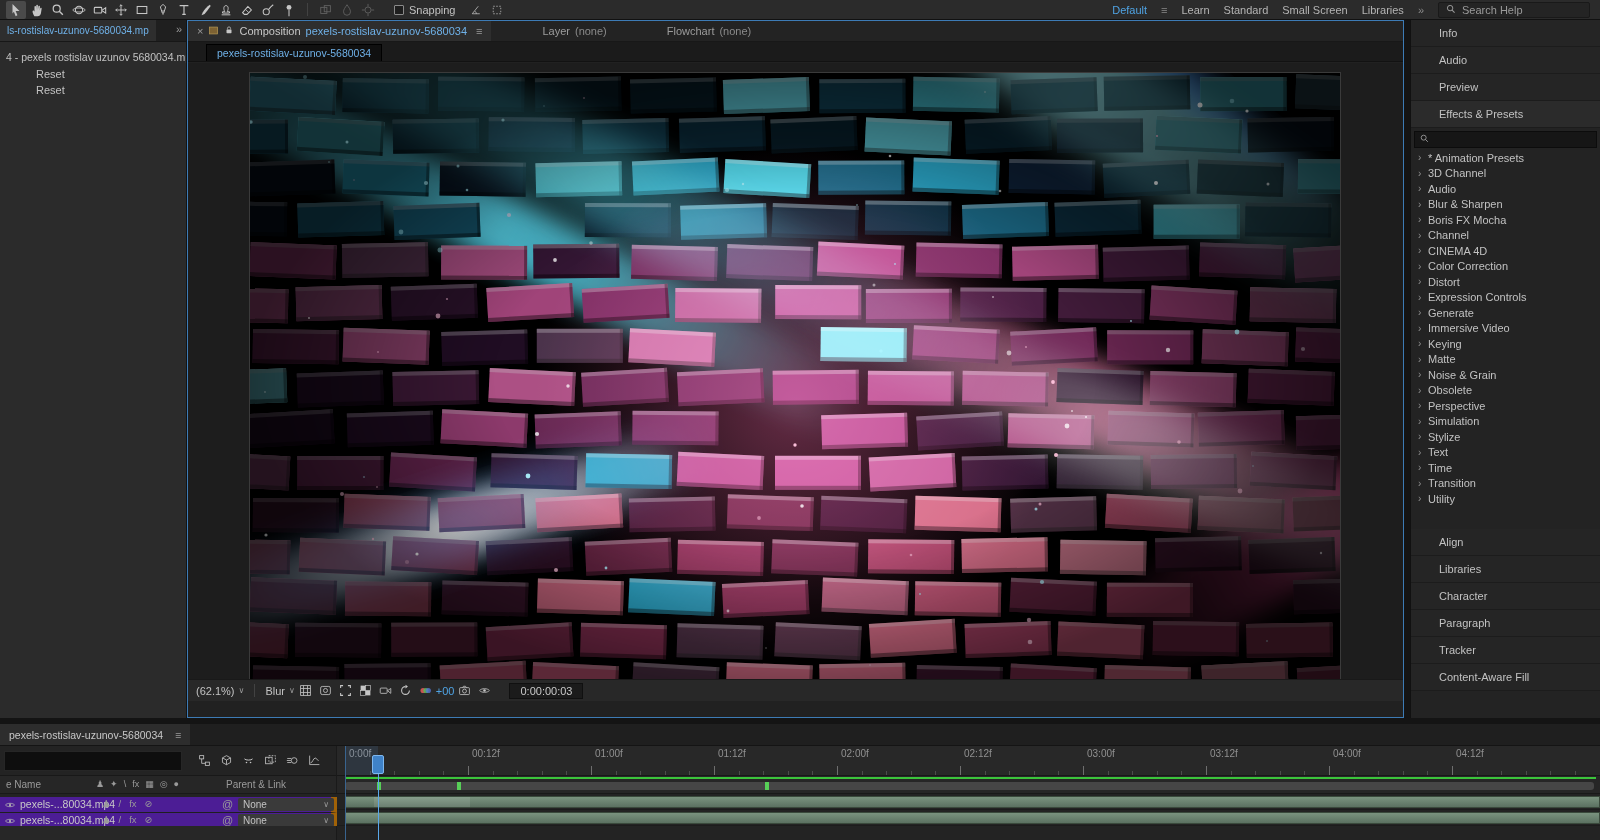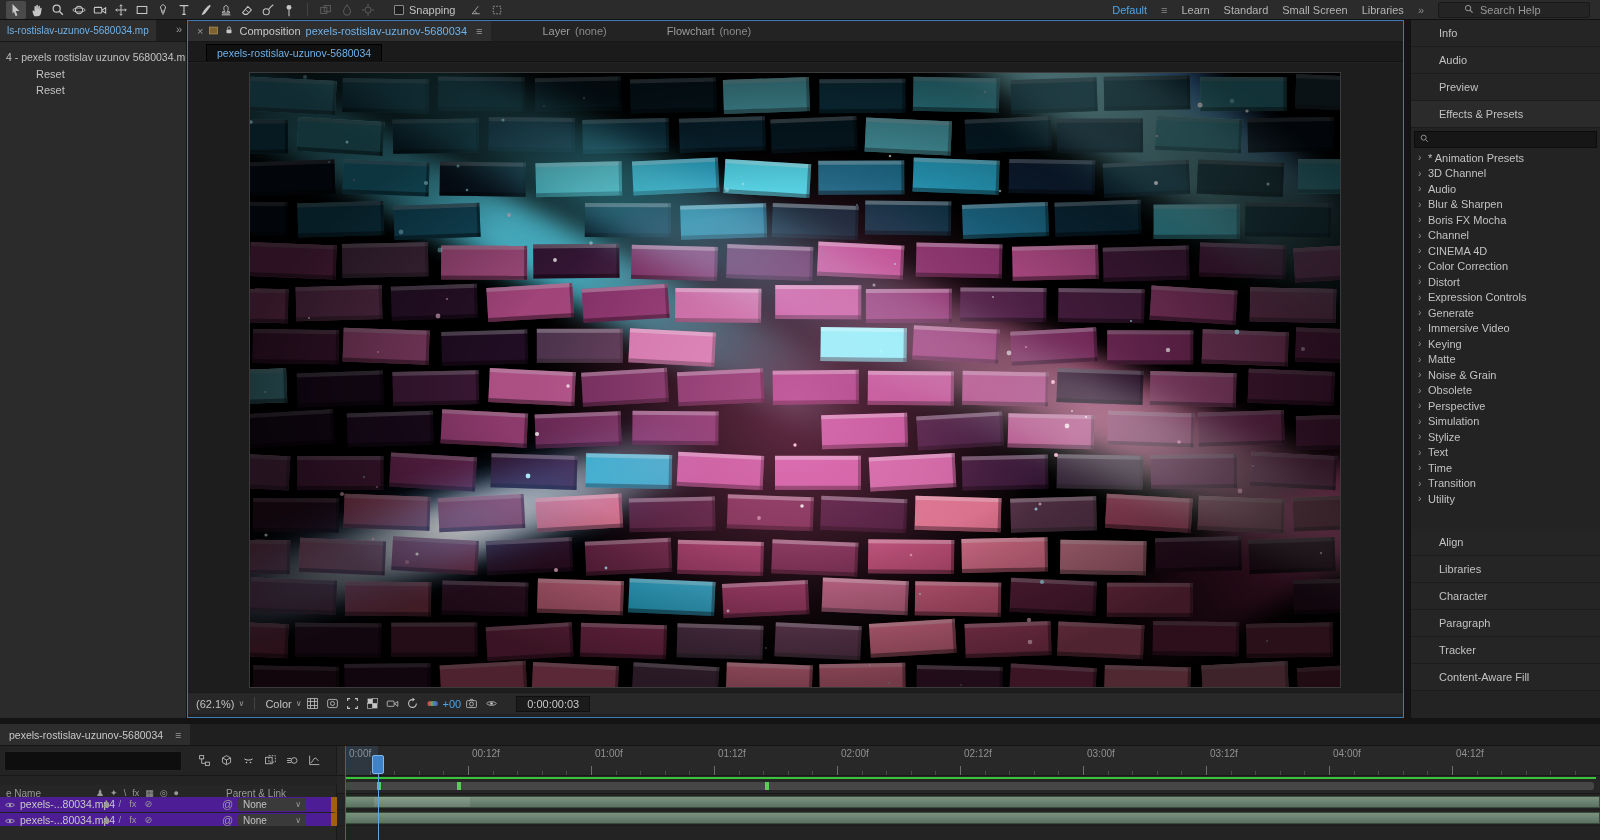--- a/index.html
+++ b/index.html
@@ -19,21 +19,21 @@
 .tb-sep{width:1px;height:13px;background:#424242;margin:0 6px}
 .snapping{display:flex;align-items:center;gap:5px;margin-left:14px;color:#c2c2c2}
 .checkbox{width:10px;height:10px;border:1px solid #8a8a8a;background:#1e1e1e;border-radius:1px}
 .topbar-right{margin-left:auto;display:flex;align-items:center;gap:14px;padding-right:4px}
 #workspaces{display:flex;align-items:center;gap:14px}
 .ws{color:#b4b4b4}
 .ws.active{color:#4fa3e3}
 .ws-menu{color:#8a8a8a}
 .ws-overflow{color:#8a8a8a}
 .searchbox{display:flex;align-items:center;gap:5px;background:#242424;border:1px solid #191919;height:16px;
-  padding:0 24px;width:152px;border-radius:2px;color:#9a9a9a}
+  padding:0 6px;width:152px;border-radius:2px;color:#9a9a9a}
 
 
 .left-panel{position:absolute;left:0;top:20px;width:186px;height:698px;background:#2b2b2b}
 .lp-tabbar{height:22px;background:#1f1f1f;display:flex;align-items:stretch;border-bottom:1px solid #171717;position:relative}
 .lp-tab{background:#2e2e2e;display:flex;align-items:center;padding:0 7px;color:#6fb1e8;max-width:164px;
   white-space:nowrap;overflow:hidden;font-size:10px}
 .lp-overflow{position:absolute;right:4px;top:3px;color:#9a9a9a}
 .lp-source{padding:9px 6px 3px;color:#c2c2c2;white-space:nowrap;overflow:hidden;font-size:10.5px}
 .lp-reset{padding:2px 6px 2px 36px;color:#c2c2c2}
 
@@ -44,21 +44,21 @@
 .cp-tab.active{background:#2e2e2e;color:#c8c8c8}
 .cp-close{color:#9a9a9a}
 .cp-name{color:#6fb1e8}
 .cp-menu{color:#9a9a9a;margin-left:4px}
 .cp-tab.ghost{margin-left:42px}
 .dimtxt{color:#8a8a8a}
 .cp-viewerbar{height:20px;background:#1b1b1b;display:flex;align-items:flex-end;padding-left:18px;border-bottom:1px solid #121212}
 .viewer-tab{background:#101010;color:#6fb1e8;padding:2px 10px;border:1px solid #000;border-bottom:none;font-size:10.5px}
 .cp-viewport{position:absolute;left:0;top:42px;right:0;bottom:22px;background:#1d1d1d;overflow:hidden}
 .video{position:absolute;left:62px;top:10px;width:1090px;height:614px;background:#000;outline:1px solid #3a3a3a}
-.cp-statusbar{position:absolute;left:0;bottom:3px;right:0;height:22px;background:#282828;border-top:1px solid #191919;
+.cp-statusbar{position:absolute;left:0;bottom:16px;right:0;height:22px;background:#282828;border-top:1px solid #191919;
   display:flex;align-items:center;gap:4px;padding:0 8px;color:#c2c2c2}
 .status-item{display:flex;align-items:center;gap:4px}
 .caret{font-size:8px;color:#9a9a9a}
 .status-group{display:flex;align-items:center;gap:7px}
 .statbtn{display:flex;align-items:center}
 .exposure{color:#4fa3e3}
 .timecode-box{background:#1b1b1b;border:1px solid #101010;padding:1px 10px;margin-left:14px;color:#c8c8c8}
 
 
 .right-panel{position:absolute;left:1410px;top:20px;width:190px;height:698px;background:#232323;border-left:1px solid #111;overflow:hidden}
@@ -75,39 +75,39 @@
 .tl-tab{background:#2d2d2d;display:flex;align-items:center;gap:8px;padding:0 9px;color:#c8c8c8;font-size:10.5px}
 .tl-toolrow{position:absolute;left:0;top:22px;width:337px;height:30px;background:#232323;border-right:1px solid #1a1a1a;border-bottom:1px solid #181818}
 .tl-timefield{position:absolute;left:4px;top:5px;width:178px;height:20px;background:#0e0e0e;border:1px solid #262626}
 .tl-icons{position:absolute;left:198px;top:8px;display:flex;gap:9px}
 .tl-ruler{position:absolute;left:337px;top:22px;right:0;height:30px;background:#282828;border-bottom:1px solid #181818;overflow:hidden}
 .tl-minor{position:absolute;left:8px;right:0;bottom:0;height:4px;
   background:repeating-linear-gradient(90deg,#4c4c4c 0,#4c4c4c 1px,transparent 1px,transparent 24.6px)}
 .tl-tick{position:absolute;bottom:0;width:1px;height:9px;background:#6e6e6e}
 .tl-label{position:absolute;top:2px;font-size:10px;color:#909090}
 .ph-region{position:absolute;left:8px;width:33px;top:0;bottom:0;background:rgba(90,160,230,.12)}
-.tl-colhead{position:absolute;left:0;top:61px;width:337px;height:18px;background:#262626;border-bottom:1px solid #191919;border-right:1px solid #1a1a1a;color:#9a9a9a;font-size:10px}
+.tl-colhead{position:absolute;left:0;top:52px;width:337px;height:18px;background:#262626;border-bottom:1px solid #191919;border-right:1px solid #1a1a1a;color:#9a9a9a;font-size:10px}
 .colhead-name{position:absolute;left:6px;top:3px}
 .colhead-switches{position:absolute;left:96px;top:3px;display:flex;gap:6px;font-size:9px}
 .colhead-parent{position:absolute;left:226px;top:3px}
 .tl-workarea{position:absolute;left:337px;top:52px;right:0;height:18px;background:#262626;border-bottom:1px solid #191919}
 .cache-line{position:absolute;left:8px;right:4px;top:1px;height:2px;background:#3bc43b}
 .workarea-bar{position:absolute;left:8px;right:6px;top:6px;height:8px;background:#464646;border-radius:3px}
 .cache-mark{position:absolute;top:6px;width:4px;height:8px;background:#57cf57}
 .tl-rows{position:absolute;left:0;top:70px;right:0}
 .tl-row{position:relative;height:16px}
 .tl-row-left{position:absolute;left:0;top:3px;width:337px;height:16px;background:#4c1d95;border-bottom:1px solid #1f1f1f;border-right:6px solid #a16207}
 .tl-row-right{position:absolute;left:337px;right:0;top:0;height:16px;background:#232323;border-bottom:1px solid #1c1c1c}
 .tl-bar{position:absolute;left:8px;right:0;top:2px;height:12px;background:linear-gradient(#7a937f,#5b7161);border:1px solid #3a4a3c}
 .bar-hl{position:absolute;left:28px;width:96px;top:0;bottom:0;background:rgba(255,255,255,.10)}
 .row-eye{position:absolute;left:4px;top:2px}
 .row-name{position:absolute;left:20px;top:1px;color:#c8c8c8;white-space:nowrap;font-size:10.5px}
 .row-switches{position:absolute;left:102px;top:1px;display:flex;gap:8px;color:#9a9a9a;font-size:9.5px}
 .row-pick{position:absolute;left:222px;top:1px;color:#9a9a9a}
-.row-parent{position:absolute;left:238px;top:1px;width:68px;height:13px;background:#3a3a3a;border-radius:2px;color:#c2c2c2;
+.row-parent{position:absolute;left:238px;top:1px;width:96px;height:13px;background:#3a3a3a;border-radius:2px;color:#c2c2c2;
   font-size:10px;display:flex;align-items:center;justify-content:space-between;padding:0 5px}
 .tl-left-fill{position:absolute;left:0;top:102px;width:337px;bottom:0;background:#272727;border-right:1px solid #1a1a1a}
 .tl-start-line{position:absolute;left:345px;top:22px;bottom:0;width:1px;background:#39648f;z-index:3}
 .tl-playhead-line{position:absolute;left:378px;top:50px;bottom:0;width:1px;background:#5aa7e8;z-index:6}
 .tl-playhead-handle{position:absolute;left:372px;top:31px;width:12px;height:19px;background:#3f82c8;border:1px solid #7db7ef;border-radius:2px;z-index:7}
 </style>
 </head>
 <body>
 
 <div id="root">
@@ -1723,21 +1723,21 @@
             <rect width="1090" height="614" fill="url(#vig)"></rect>
           </svg></div>
     </div>
     <div class="cp-statusbar">
       <span class="status-item">
         <span>(62.1%)</span>
         <span class="caret">∨</span>
       </span>
       <span class="tb-sep"></span>
       <span class="status-item">
-        <span>Color</span>
+        <span>Blur</span>
         <span class="caret">∨</span>
       </span>
       <span id="cp-icons" class="status-group">
           <span class="statbtn">
             <span class="icon ">
               <svg width="13" height="13" viewBox="0 0 16 16">
                 <rect x="2" y="2" width="12" height="12" stroke="#c6c6c6" fill="none"></rect>
                 <path d="M2 5.5h12M2 10.5h12M5.5 2v12M10.5 2v12" stroke="#c6c6c6" stroke-width="1"></path>
               </svg>
             </span>

